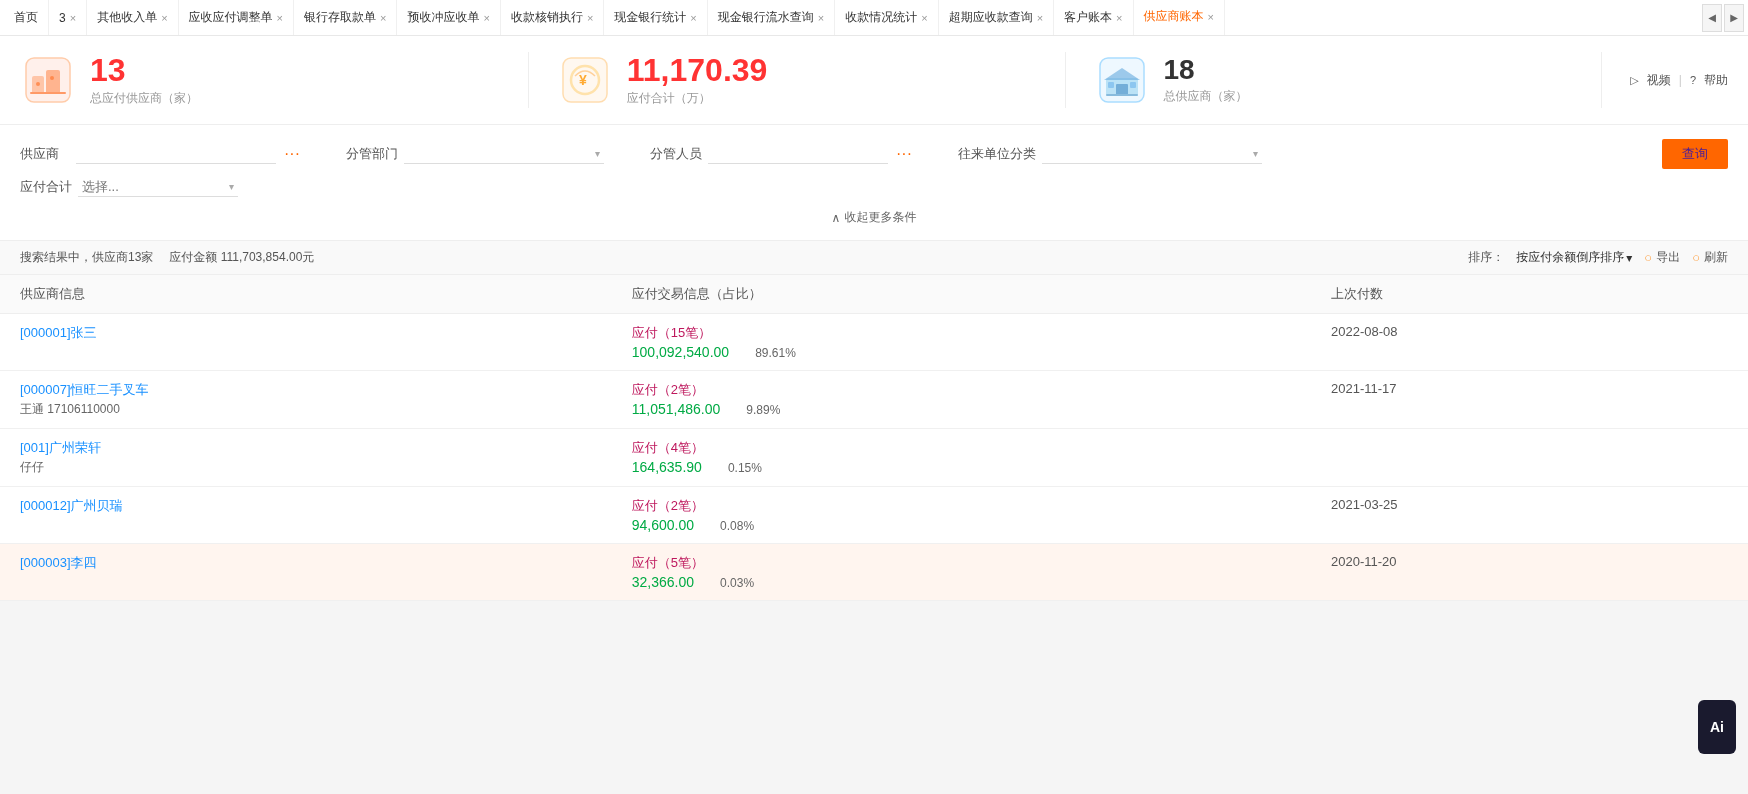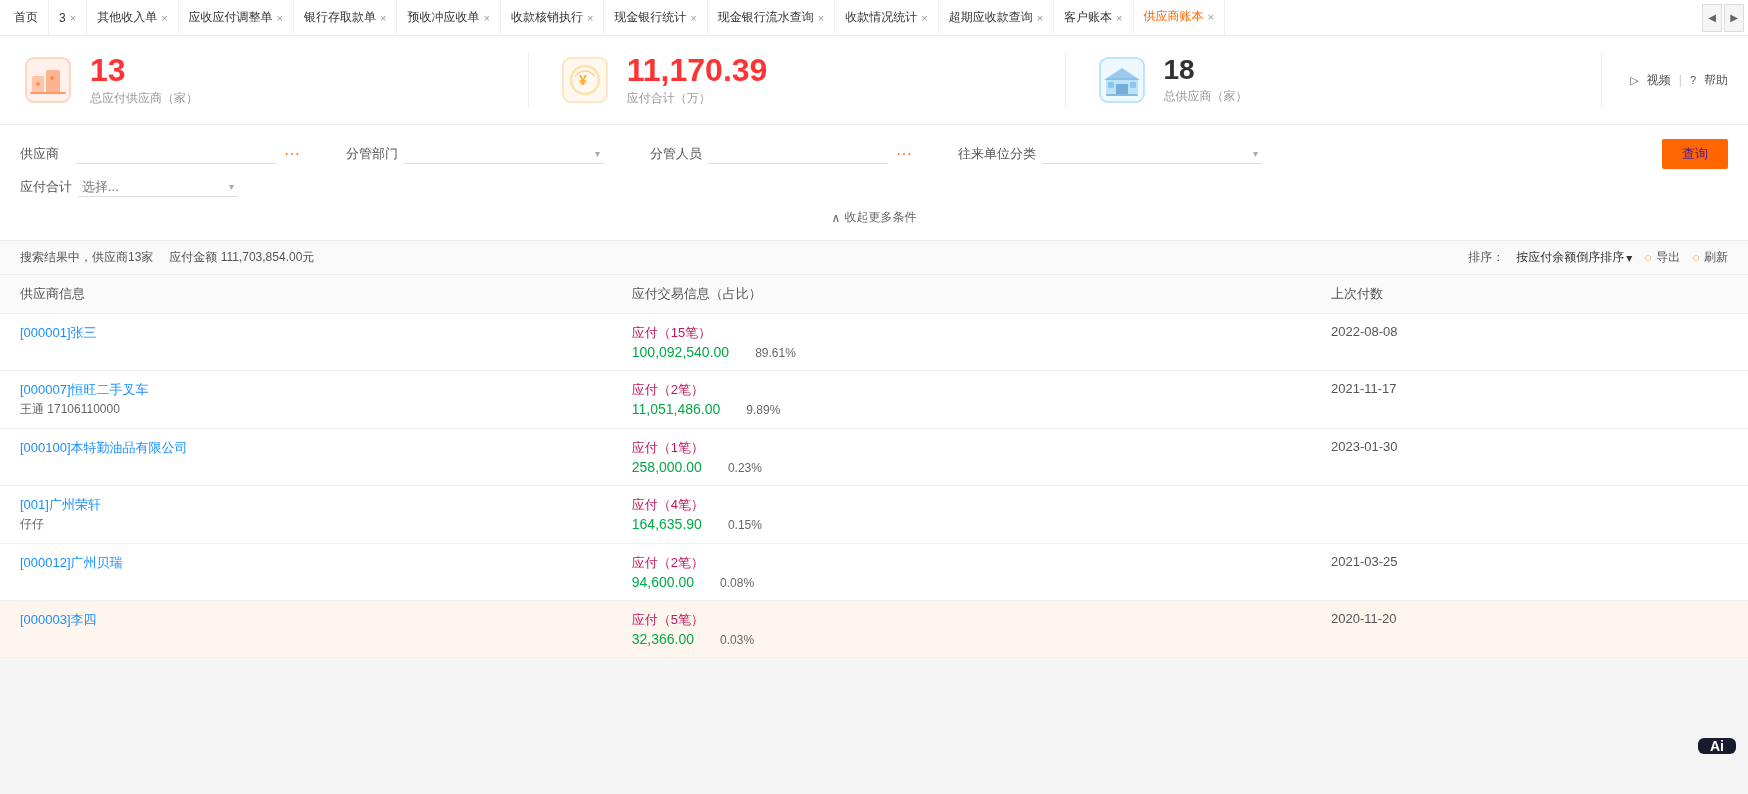--- a/index.html
+++ b/index.html
@@ -477,31 +477,20 @@
         <tr>
           <td><a class="supplier-link">[000007]恒旺二手叉车</a><div class="supplier-sub">王通  17106110000</div></td>
           <td>
             <div class="tx-count">应付（2笔）</div>
             <div class="tx-row">
               <span class="amount-green">11,051,486.00</span>
               <span class="tx-percent">9.89%</span>
             </div>
           </td>
           <td class="last-pay-date">2021-11-17</td>
-        </tr>
-        <tr>
-          <td><a class="supplier-link">[000100]本特勤油品有限公司</a></td>
-          <td>
-            <div class="tx-count">应付（1笔）</div>
-            <div class="tx-row">
-              <span class="amount-green">258,000.00</span>
-              <span class="tx-percent">0.23%</span>
-            </div>
-          </td>
-          <td class="last-pay-date">2023-01-30</td>
         </tr>
         <tr>
           <td><a class="supplier-link">[001]广州荣轩</a><div class="supplier-sub">仔仔</div></td>
           <td>
             <div class="tx-count">应付（4笔）</div>
             <div class="tx-row">
               <span class="amount-green">164,635.90</span>
               <span class="tx-percent">0.15%</span>
             </div>
           </td>
@@ -526,15 +515,15 @@
               <span class="amount-green">32,366.00</span>
               <span class="tx-percent">0.03%</span>
             </div>
           </td>
           <td class="last-pay-date">2020-11-20</td>
         </tr>
       </tbody>
   </table>
 </div>
 
-<div style="position:fixed; right:12px; bottom:40px; background:#1a1a2e; color:#fff; border-radius:6px; padding:0 12px; font-size:14px; font-weight:bold; cursor:pointer; z-index:100;">
+<div style="position:fixed; right:12px; bottom:40px; background:#1a1a2e; color:#fff; border-radius:6px; padding:19px 12px; font-size:14px; font-weight:bold; cursor:pointer; z-index:100;">
   <span>Ai</span>
 </div>
 
 </body></html>

